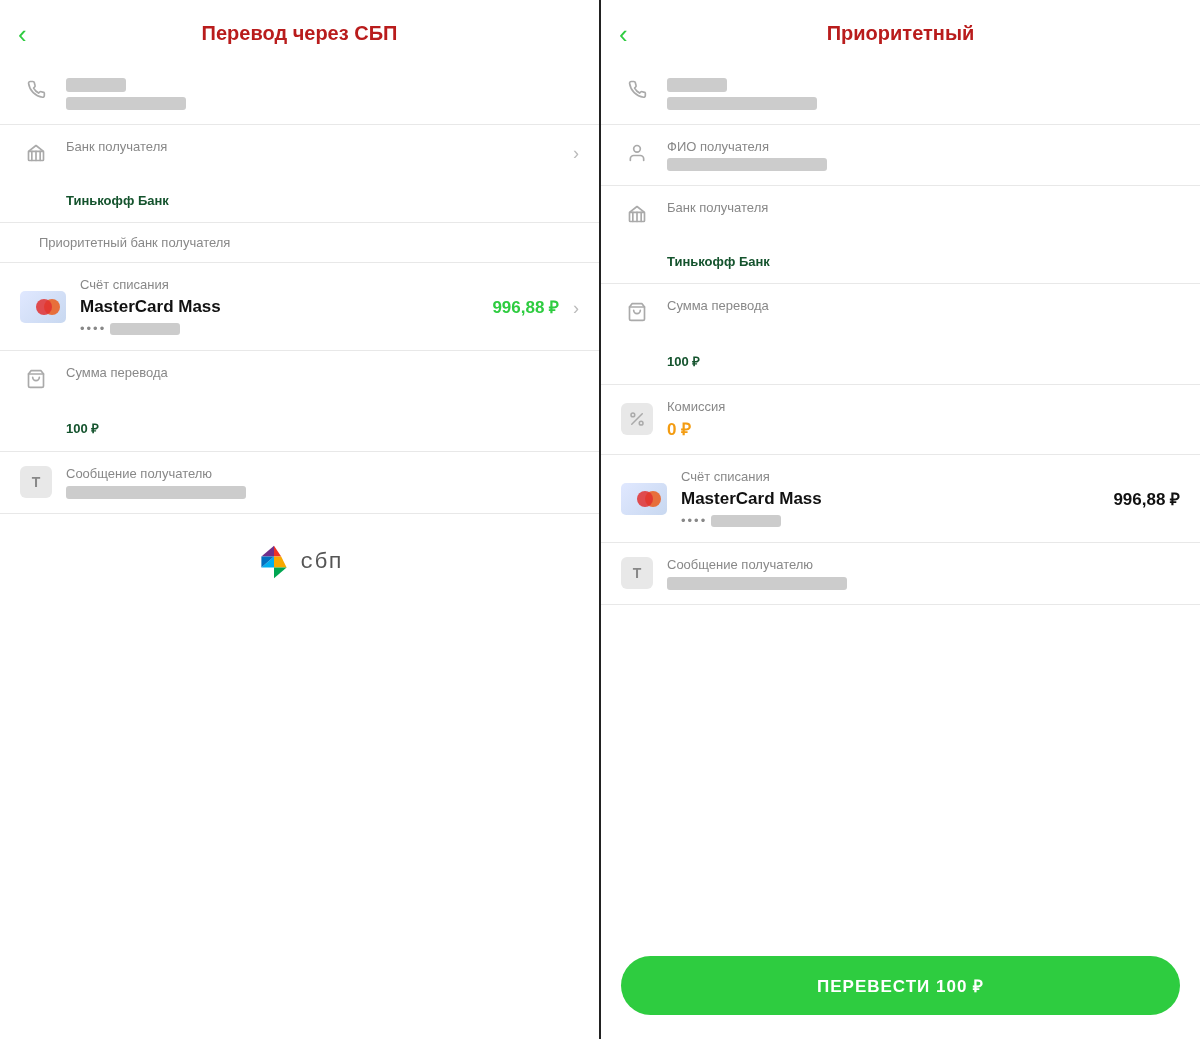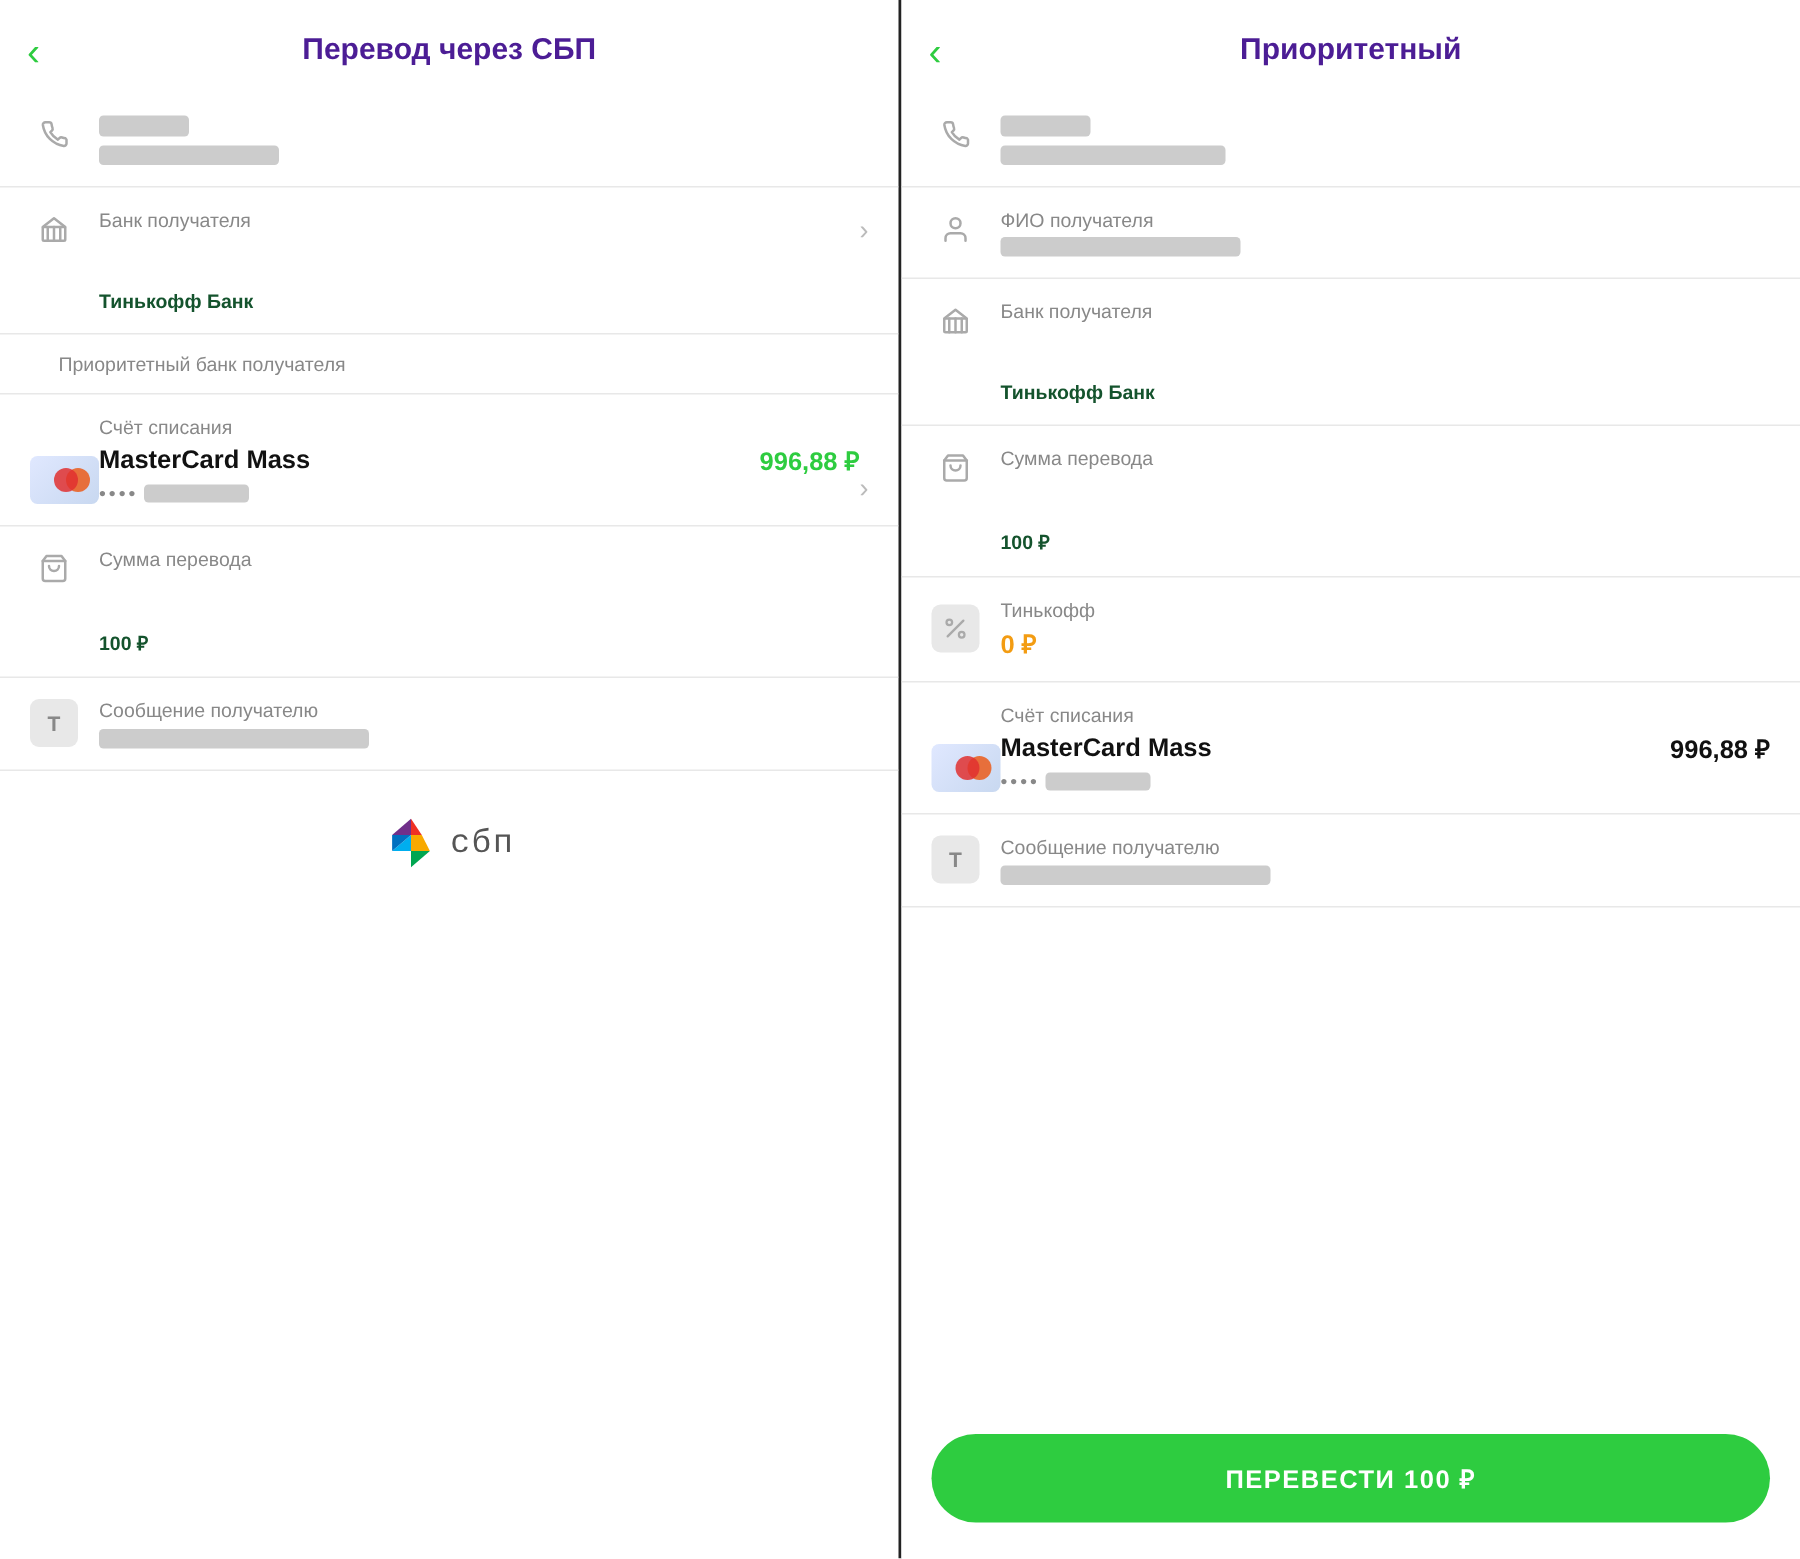--- a/index.html
+++ b/index.html
@@ -34,21 +34,21 @@
       left: 18px;
       color: #2ecc40;
       font-size: 26px;
       font-weight: 300;
       cursor: pointer;
       line-height: 1;
     }
     .header-title {
       font-size: 20px;
       font-weight: 700;
-      color: #4c1d95;
+      color: #b91c1c;
       text-align: right;
     }
     .content {
       flex: 1;
       overflow-y: auto;
       padding: 0 0 20px;
     }
     .row {
       display: flex;
       align-items: flex-start;
@@ -101,21 +101,22 @@
       display: block;
       background: #ccc;
       border-radius: 3px;
       height: 13px;
       margin-top: 4px;
     }
     .phone-blurred-1 { width: 60px; }
     .phone-blurred-2 { width: 120px; }
     .card-row {
       display: flex;
-      align-items: flex-end;
+      align-items: center;
+      gap: 14px;
       padding: 14px 20px;
       border-bottom: 1px solid #e8e8e8;
     }
     .card-icon {
       width: 46px;
       height: 32px;
       border-radius: 5px;
       background: linear-gradient(135deg, #e0e8ff 0%, #c8d8f0 100%);
       display: flex;
       align-items: center;
@@ -419,21 +420,21 @@
       <div class="row-icon">
         <div class="commission-icon">
           <svg width="18" height="18" viewBox="0 0 24 24" fill="none" stroke="#aaa" stroke-width="2" stroke-linecap="round" stroke-linejoin="round">
             <line x1="19" y1="5" x2="5" y2="19"></line>
             <circle cx="6.5" cy="6.5" r="2.5"></circle>
             <circle cx="17.5" cy="17.5" r="2.5"></circle>
           </svg>
         </div>
       </div>
       <div class="row-content">
-        <div class="row-label">Тинькофф</div>
+        <div class="row-label">Комиссия</div>
         <div class="row-value-orange">0 ₽</div>
       </div>
     </div>
 
     <div class="card-row">
       <div class="card-icon"></div>
       <div class="card-details">
         <div class="row-label">Счёт списания</div>
         <div class="card-name-row">
           <span class="card-name">MasterCard Mass</span>

